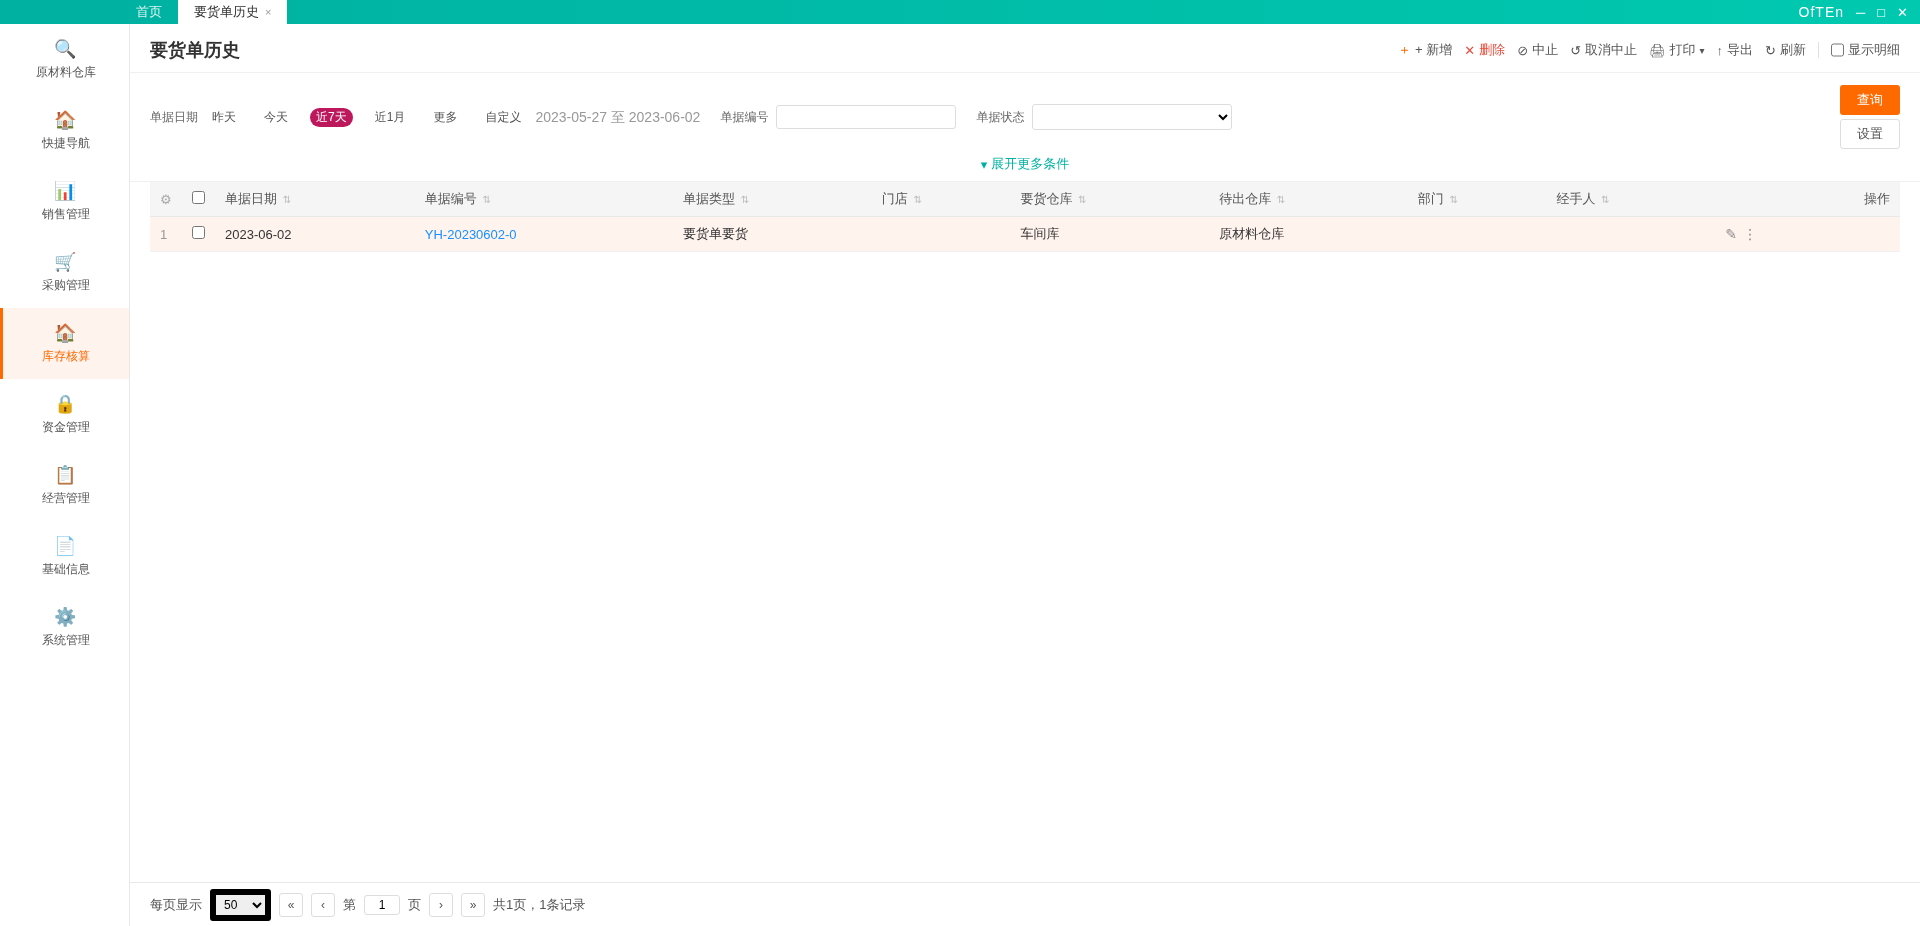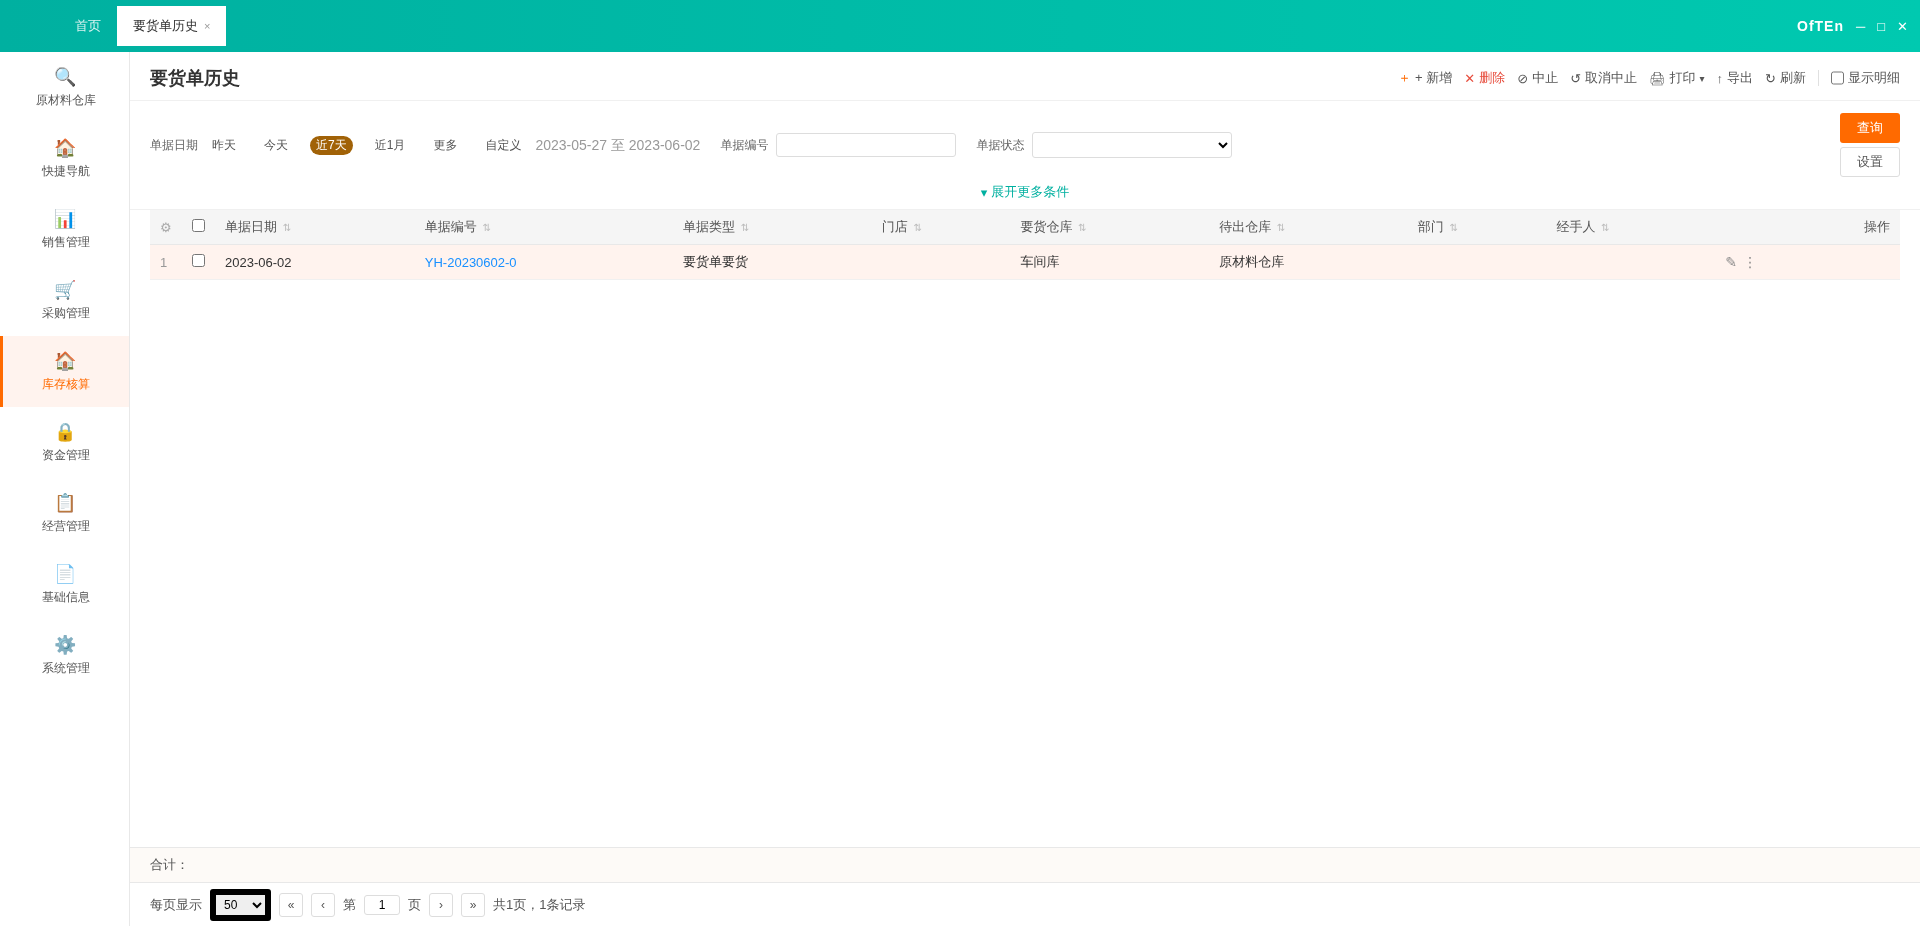--- a/index.html
+++ b/index.html
@@ -1,24 +1,24 @@
 <!DOCTYPE html>
 <html><head>
   <meta charset="utf-8">
   <style>
     * { box-sizing: border-box; margin: 0; padding: 0; font-family: 'Microsoft YaHei', Arial, sans-serif; font-size: 13px; }
     body { display: flex; flex-direction: column; height: 926px; overflow: hidden; background: #f5f5f5; }
 
     
     .top-bar {
-      height: 52px;
+      height: 24px;
       background: linear-gradient(90deg, #00b0a0, #00c9b0);
       display: flex;
       align-items: center;
-      padding: 0 0 0 59px;
+      padding: 0 0 0 120px;
       flex-shrink: 0;
     }
     .top-tab {
       height: 40px;
       display: flex;
       align-items: center;
       padding: 0 16px;
       color: rgba(255,255,255,0.85);
       cursor: pointer;
       font-size: 13px;
@@ -37,21 +37,21 @@
       margin-left: auto;
       display: flex;
       align-items: center;
       padding-right: 12px;
       gap: 12px;
       color: rgba(255,255,255,0.9);
       font-size: 13px;
     }
     .top-bar-brand {
       font-size: 14px;
-      font-weight: bold;
+      font-weight: normal;
       color: #fff;
       letter-spacing: 1px;
     }
 
     
     .main-layout {
       display: flex;
       flex: 1;
       overflow: hidden;
     }
@@ -168,21 +168,21 @@
       gap: 16px;
     }
     .date-btn {
       padding: 1px 6px;
       border-radius: 10px;
       font-size: 12px;
       cursor: pointer;
       color: #555;
     }
     .date-btn.active {
-      background: #a16207;
+      background: #be185d;
       color: #fff;
     }
     .date-range-text { font-size: 14px; color: #999; margin-top: 2px; }
     .filter-input {
       border: 1px solid #ddd;
       border-radius: 3px;
       padding: 4px 8px;
       font-size: 12px;
       width: 180px;
       outline: none;
@@ -498,23 +498,20 @@
               <div class="op-icons">
                 <span class="op-icon" title="编辑">✎</span>
                 <span class="op-icon" title="更多">⋮</span>
               </div>
             </td>
           </tr>
         </tbody>
       </table>
     </div>
 
-    <div class="table-footer">
-      <span>合计：</span>
-    </div>
 
     <div class="pagination">
       <span>每页显示</span>
       <select class="page-size-select">
         <option>20</option>
         <option selected="">50</option>
         <option>100</option>
         <option>200</option>
       </select>
       <div class="page-btn">«</div>

